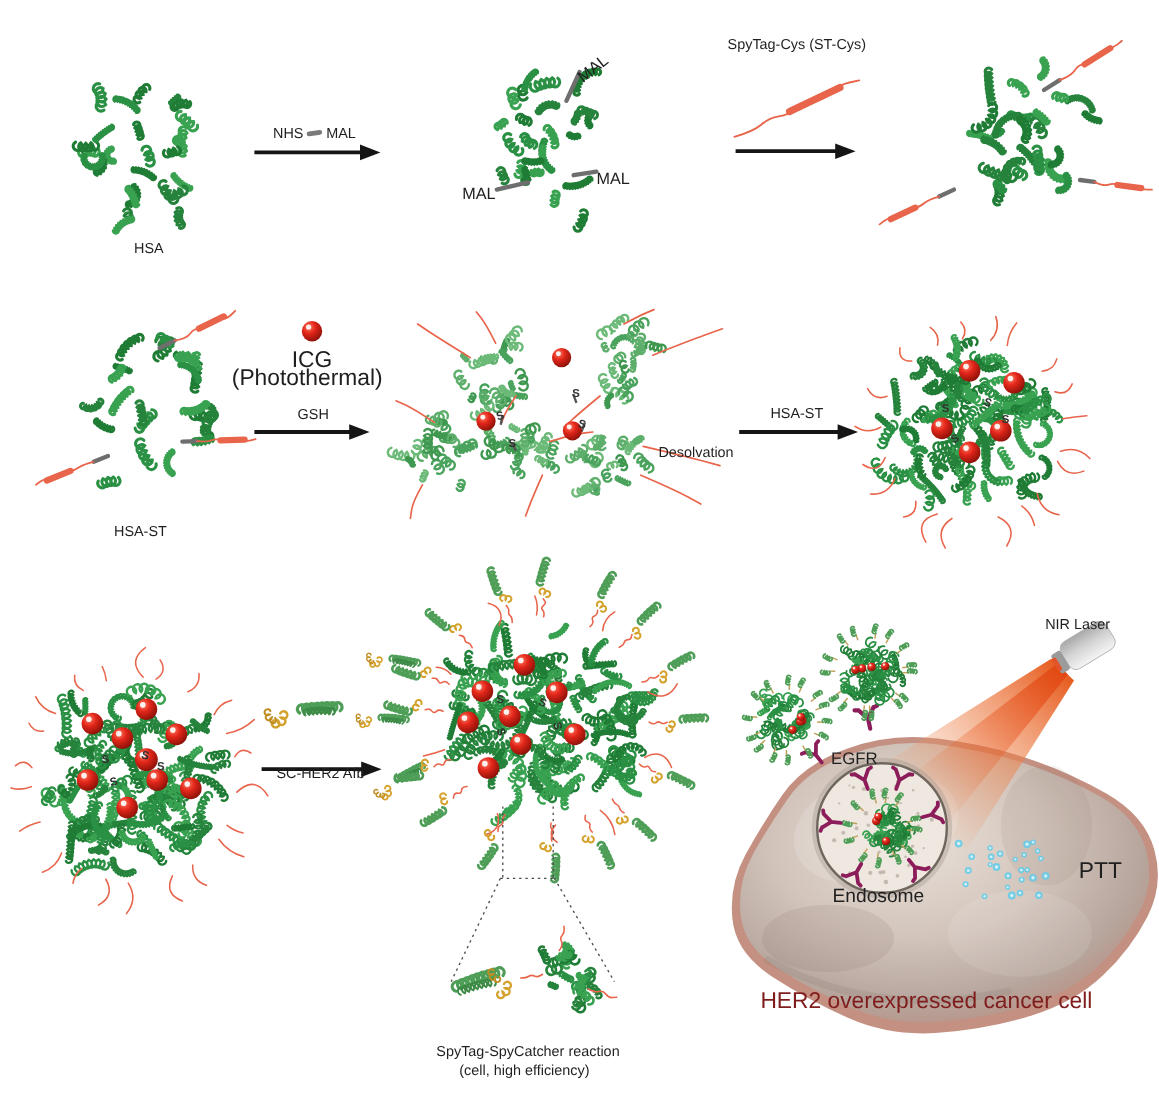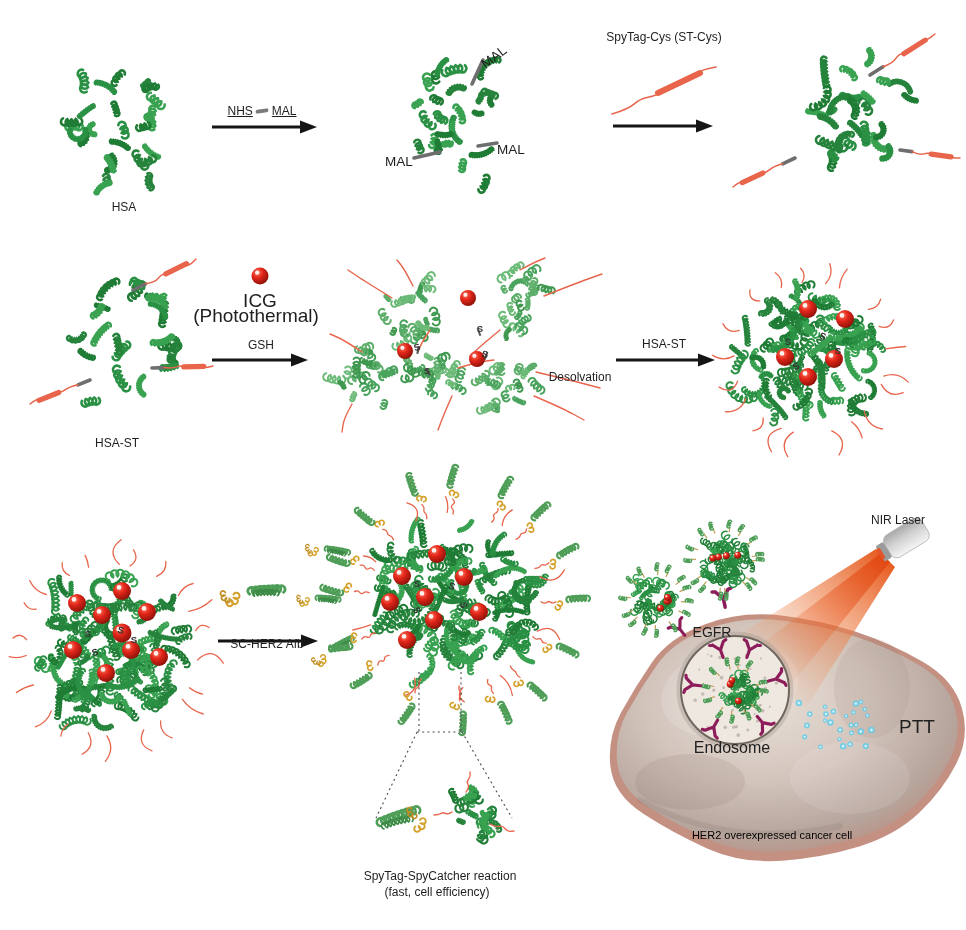--- a/index.html
+++ b/index.html
@@ -3,22 +3,22 @@
 <meta charset="utf-8">
 <style>
   html,body{margin:0;padding:0;background:#fff;}
   .stage{position:relative;width:966px;height:930px;background:#ffffff;overflow:hidden;
          font-family:"Liberation Sans",sans-serif;color:#1c1c1c;}
   #art{position:absolute;left:0;top:0;}
   .lbl{position:absolute;transform:translate(-50%,-50%);white-space:nowrap;font-size:12px;color:#1f1f1f;}
   .lbl.small{font-size:13.5px;}
   .lbl.mid{font-size:19px;}
   .lbl.big{font-size:19px;}
-  .lbl.cellcap{font-size:11px;color:#000000;}
-  .nhsmal{display:flex;align-items:center;gap:3px;text-decoration:underline;}
+  .lbl.cellcap{font-size:19px;color:#7f1d1d;}
+  .nhsmal{display:flex;align-items:center;gap:3px;}
   .dash{display:inline-block;width:13px;height:3.5px;background:#7a7a7a;border-radius:2px;transform:rotate(-8deg);}
   .s{position:absolute;font-size:9.5px;font-weight:600;color:#333;transform:translate(-50%,-50%);}
 </style>
 </head>
 <body>
 
 <div class="stage">
 
   <svg id="art" width="966" height="930" viewBox="0 0 966 930">
     <defs>
@@ -1229,21 +1229,21 @@
 
   <span class="lbl" style="left:117px;top:443px">HSA-ST</span>
   <span class="lbl mid" style="left:260px;top:301px">ICG</span>
   <span class="lbl mid" style="left:256px;top:316px">(Photothermal)</span>
   <span class="lbl" style="left:261px;top:345px">GSH</span>
   <span class="lbl" style="left:580px;top:377px">Desolvation</span>
   <span class="lbl" style="left:664px;top:344px">HSA-ST</span>
 
   <span class="lbl" style="left:267px;top:644px">SC-HER2 Afb</span>
   <span class="lbl" style="left:440px;top:876px">SpyTag-SpyCatcher reaction</span>
-  <span class="lbl" style="left:437px;top:892px">(fast, cell efficiency)</span>
+  <span class="lbl" style="left:437px;top:892px">(cell, high efficiency)</span>
 
   <span class="lbl" style="left:898px;top:520px;font-size:12px">NIR Laser</span>
   <span class="lbl" style="left:712px;top:632px;font-size:14px">EGFR</span>
   <span class="lbl" style="left:732px;top:748px;font-size:16px">Endosome</span>
   <span class="lbl big" style="left:917px;top:727px">PTT</span>
   <span class="lbl cellcap" style="left:772px;top:835px">HER2 overexpressed cancer cell</span>
 
   <span class="s" style="left:480px;top:328px">S</span>
   <span class="s" style="left:417px;top:347px;transform:translate(-50%,-50%) rotate(-18deg)">S</span>
   <span class="s" style="left:427px;top:370px">S</span>

